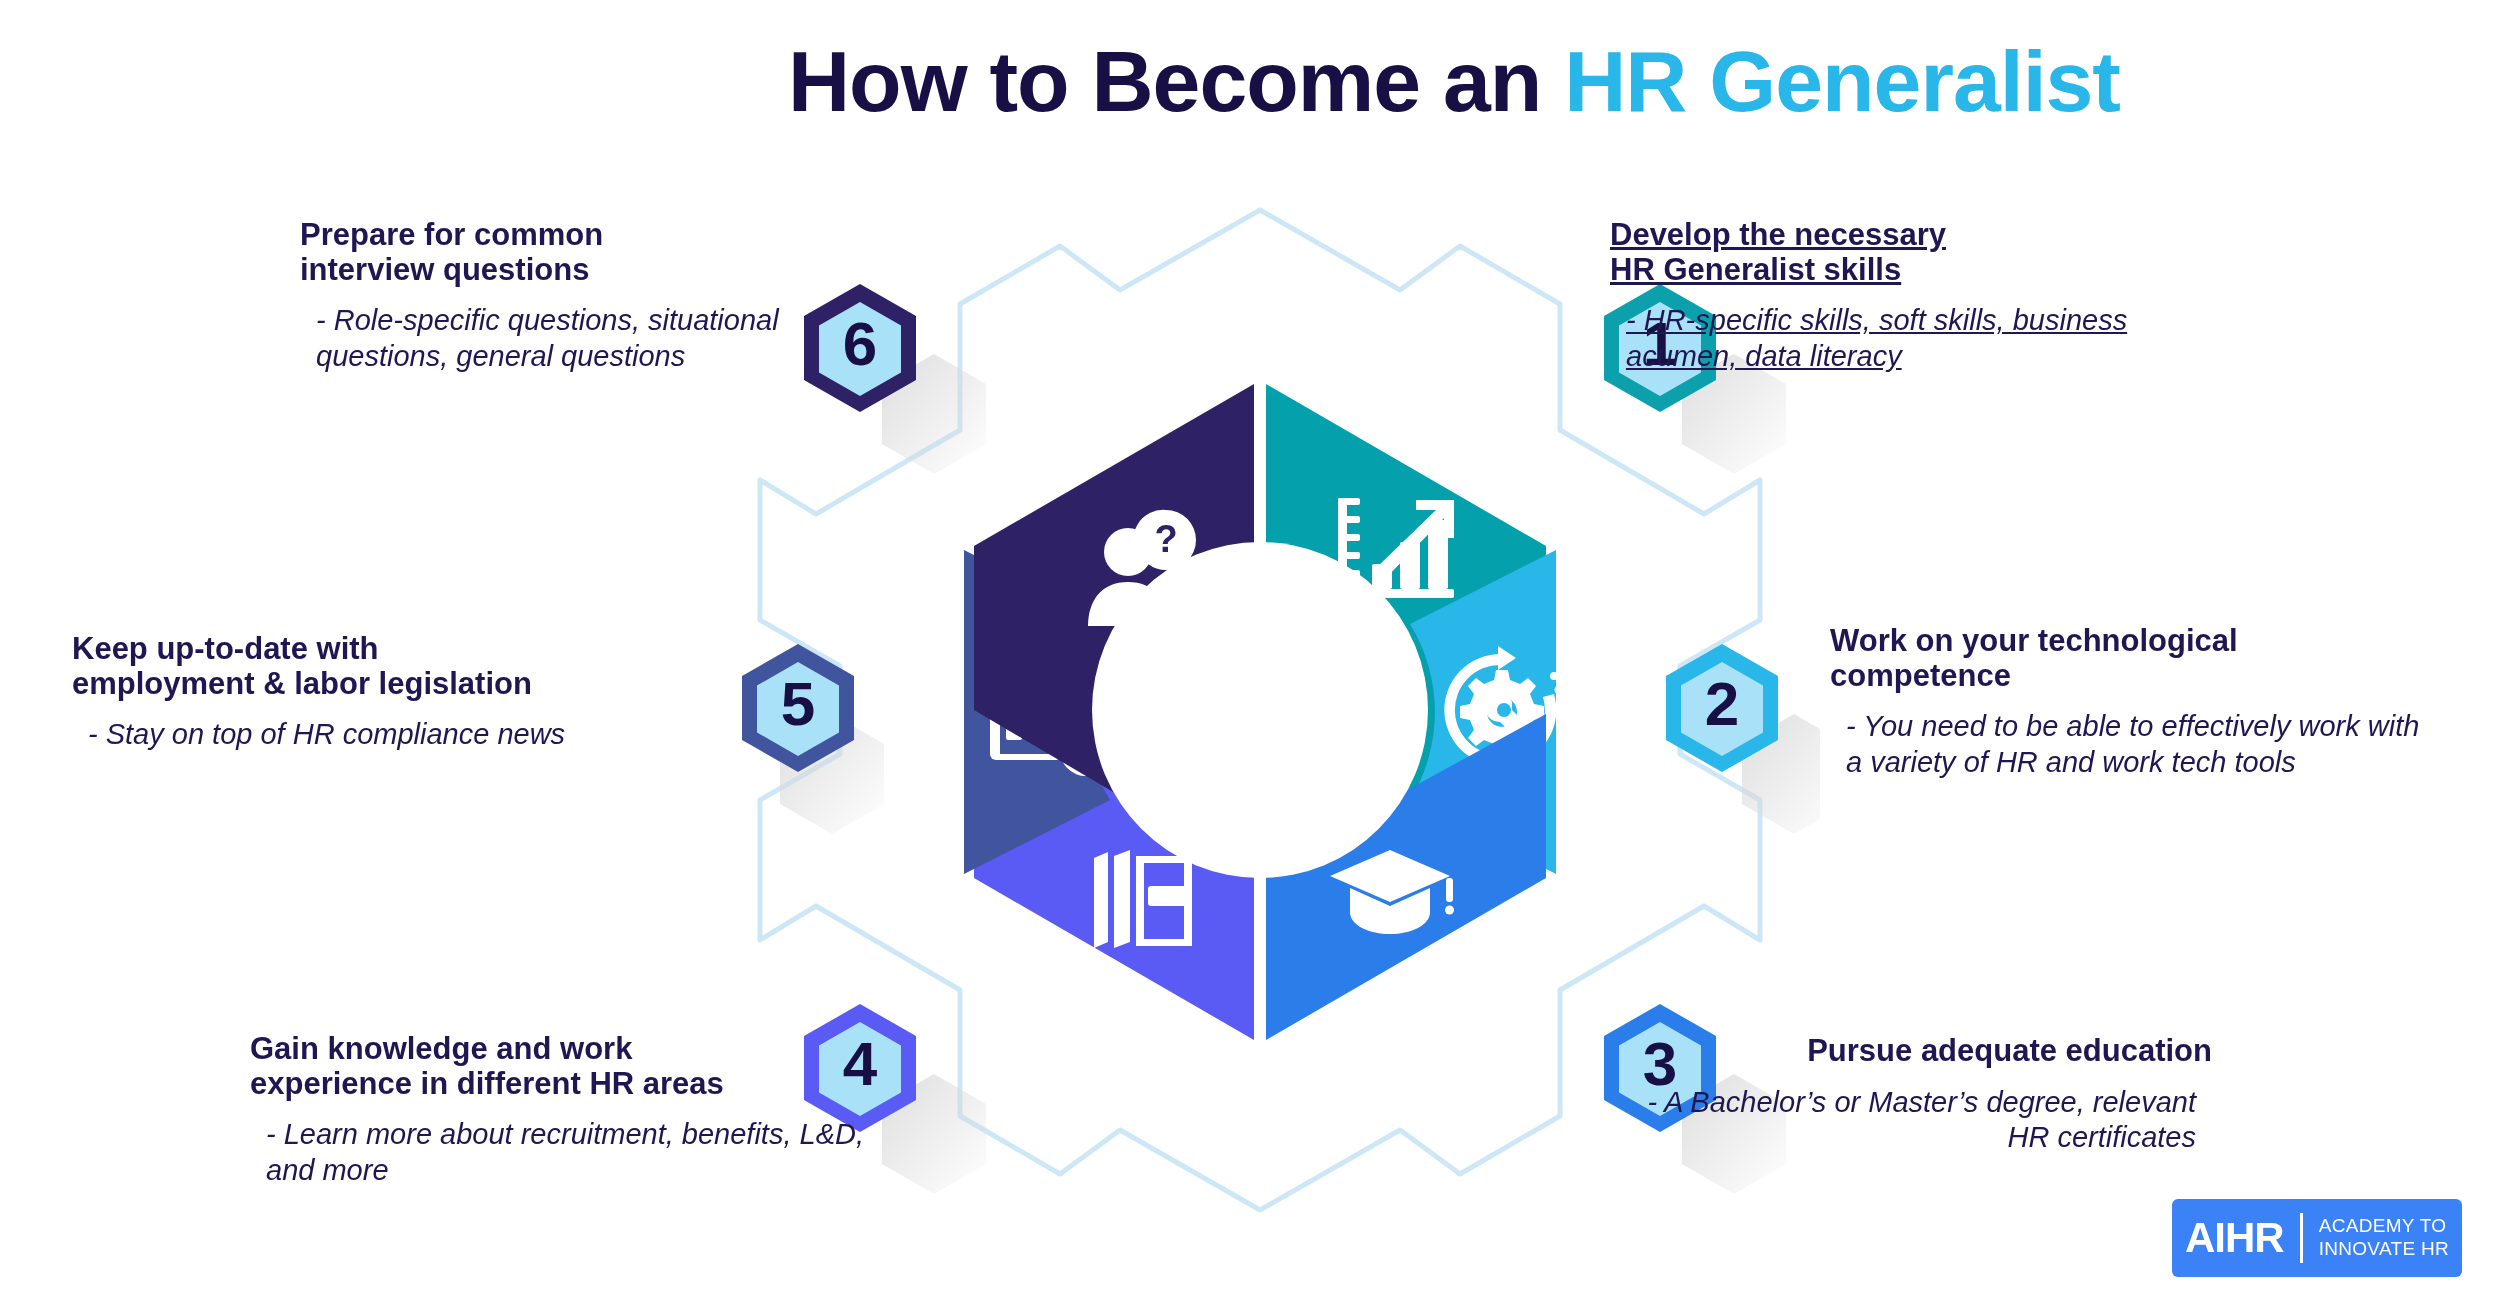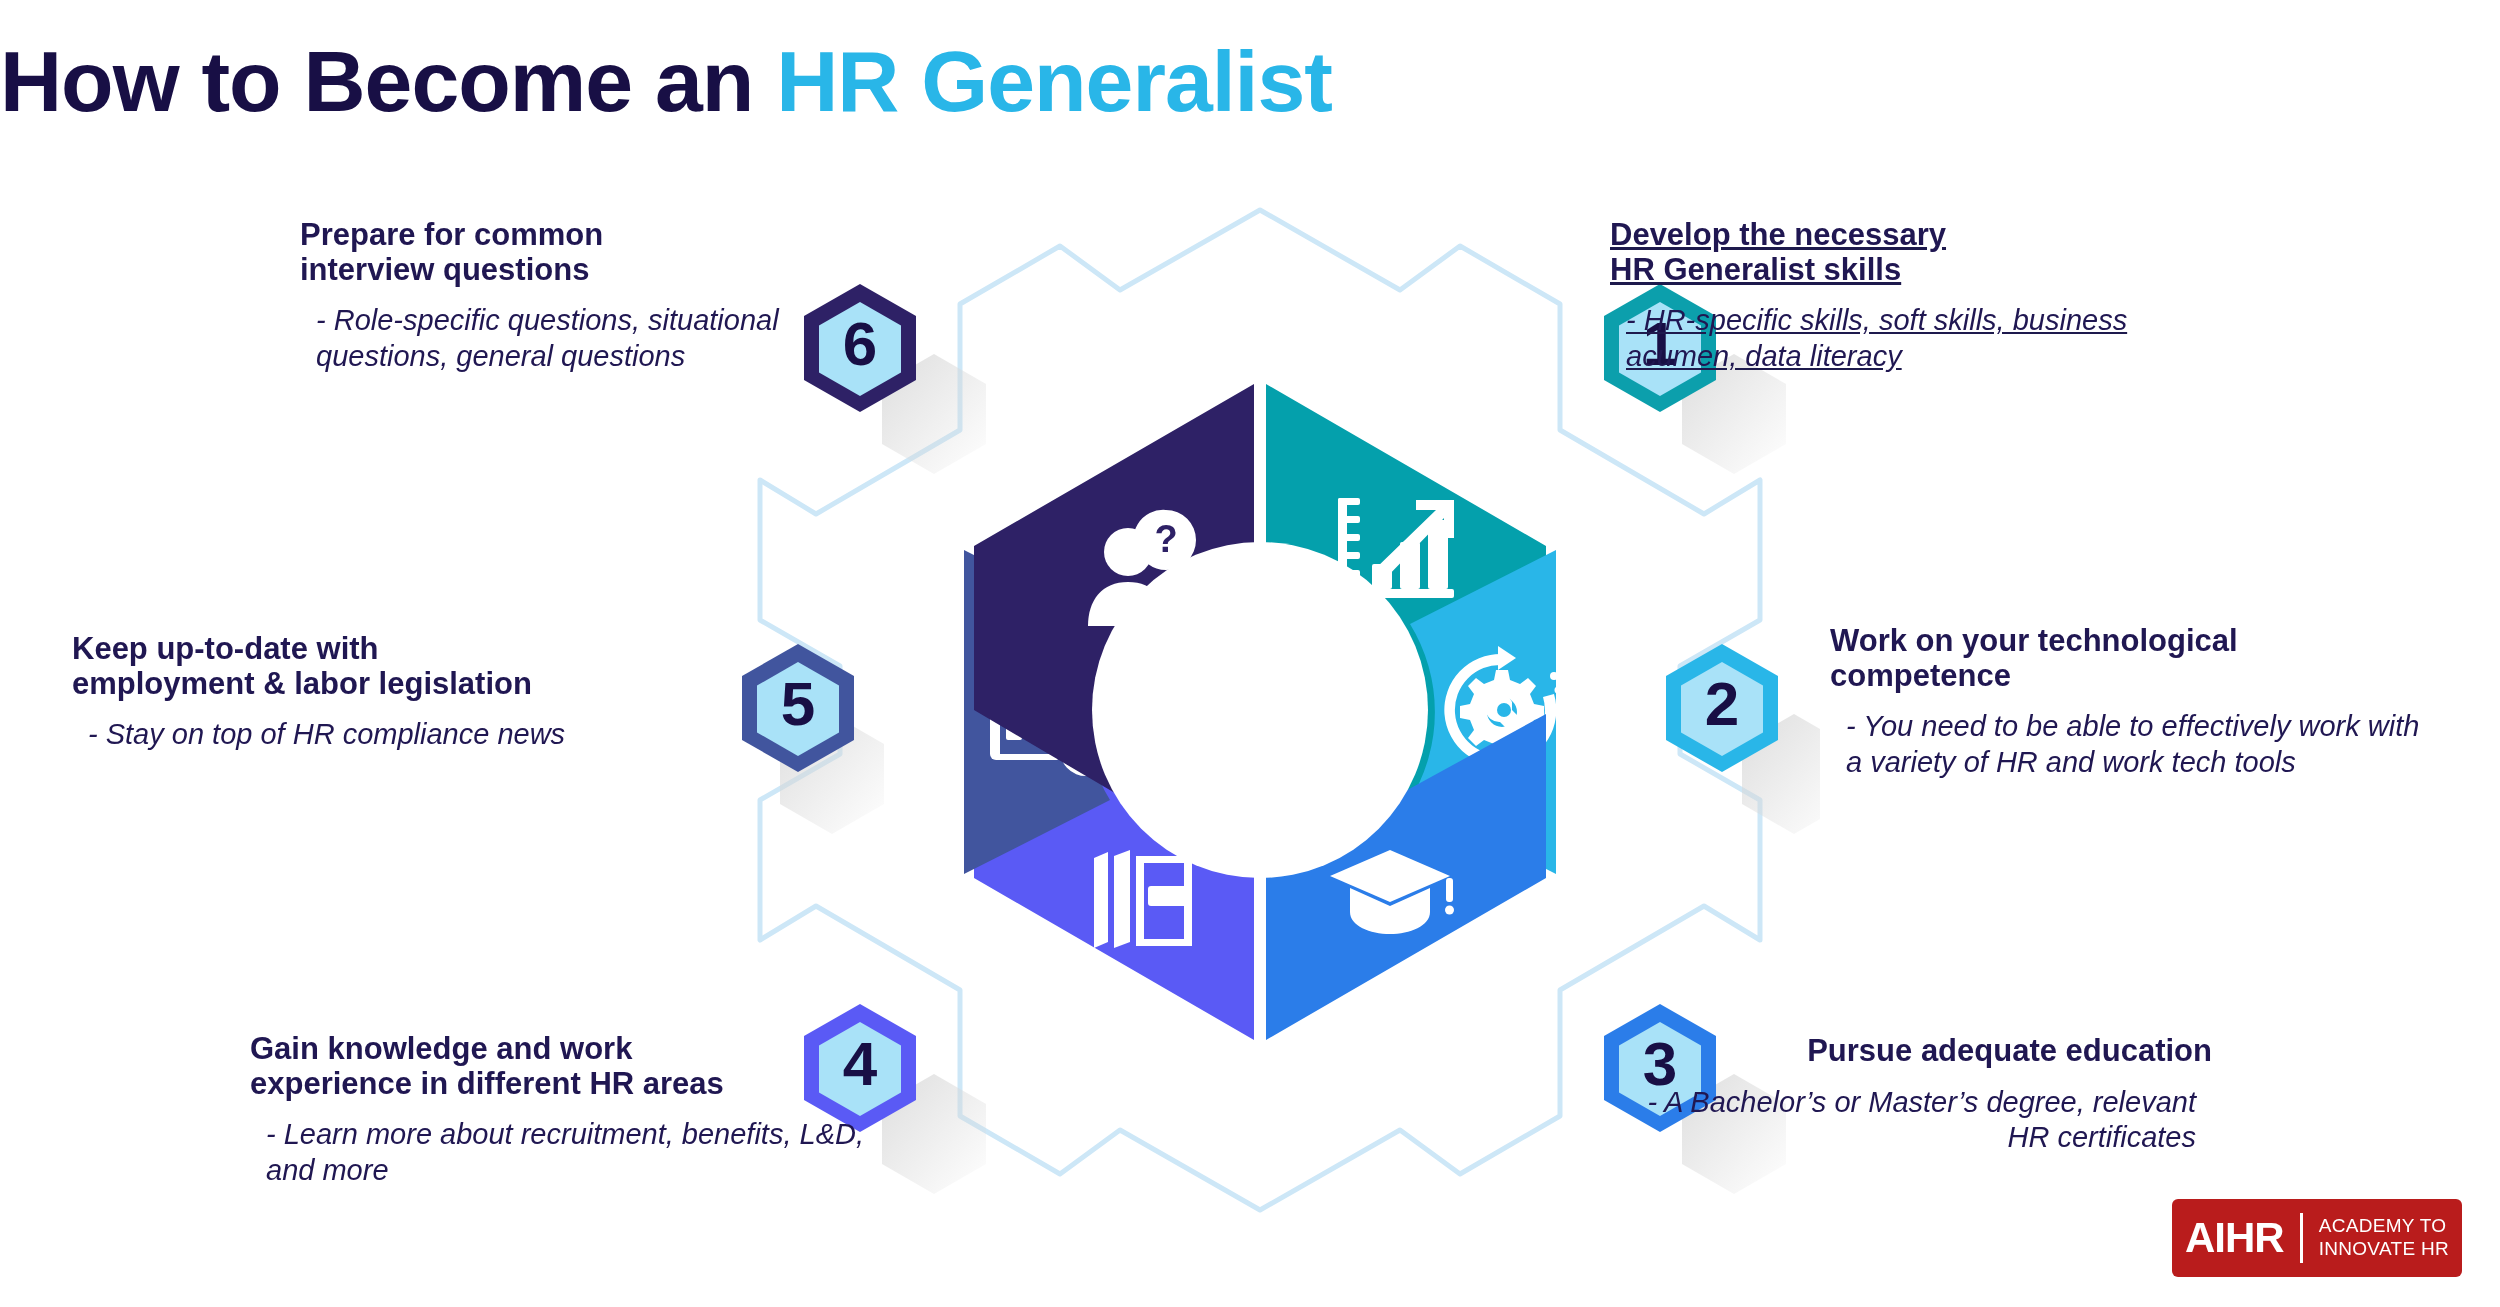--- a/index.html
+++ b/index.html
@@ -15,21 +15,21 @@
     font-family: "Liberation Sans", sans-serif;
     color: #1E1A4D;
   }
 
   
   #title {
     position: absolute;
     top: 32px;
     left: 0;
     width: 2120px;
-    text-align: left;
+    text-align: right;
     font-size: 86px;
     font-weight: bold;
     letter-spacing: -1px;
     color: #180F45;
     white-space: nowrap;
   }
   #title .accent { color: #29B6E8; }
 
   
   .step-text { position: absolute; }
@@ -65,21 +65,21 @@
   }
   #wheel svg { display: block; width: 1120px; height: 1110px; }
 
   
   #logo {
     position: absolute;
     right: 38px;
     bottom: 30px;
     width: 290px;
     height: 78px;
-    background: #b91c1c;
+    background: #3b82f6;
     border-radius: 6px;
     display: flex;
     align-items: center;
     justify-content: center;
     gap: 16px;
   }
   #logo .mark {
     font-size: 42px;
     font-weight: bold;
     color: #ffffff;

